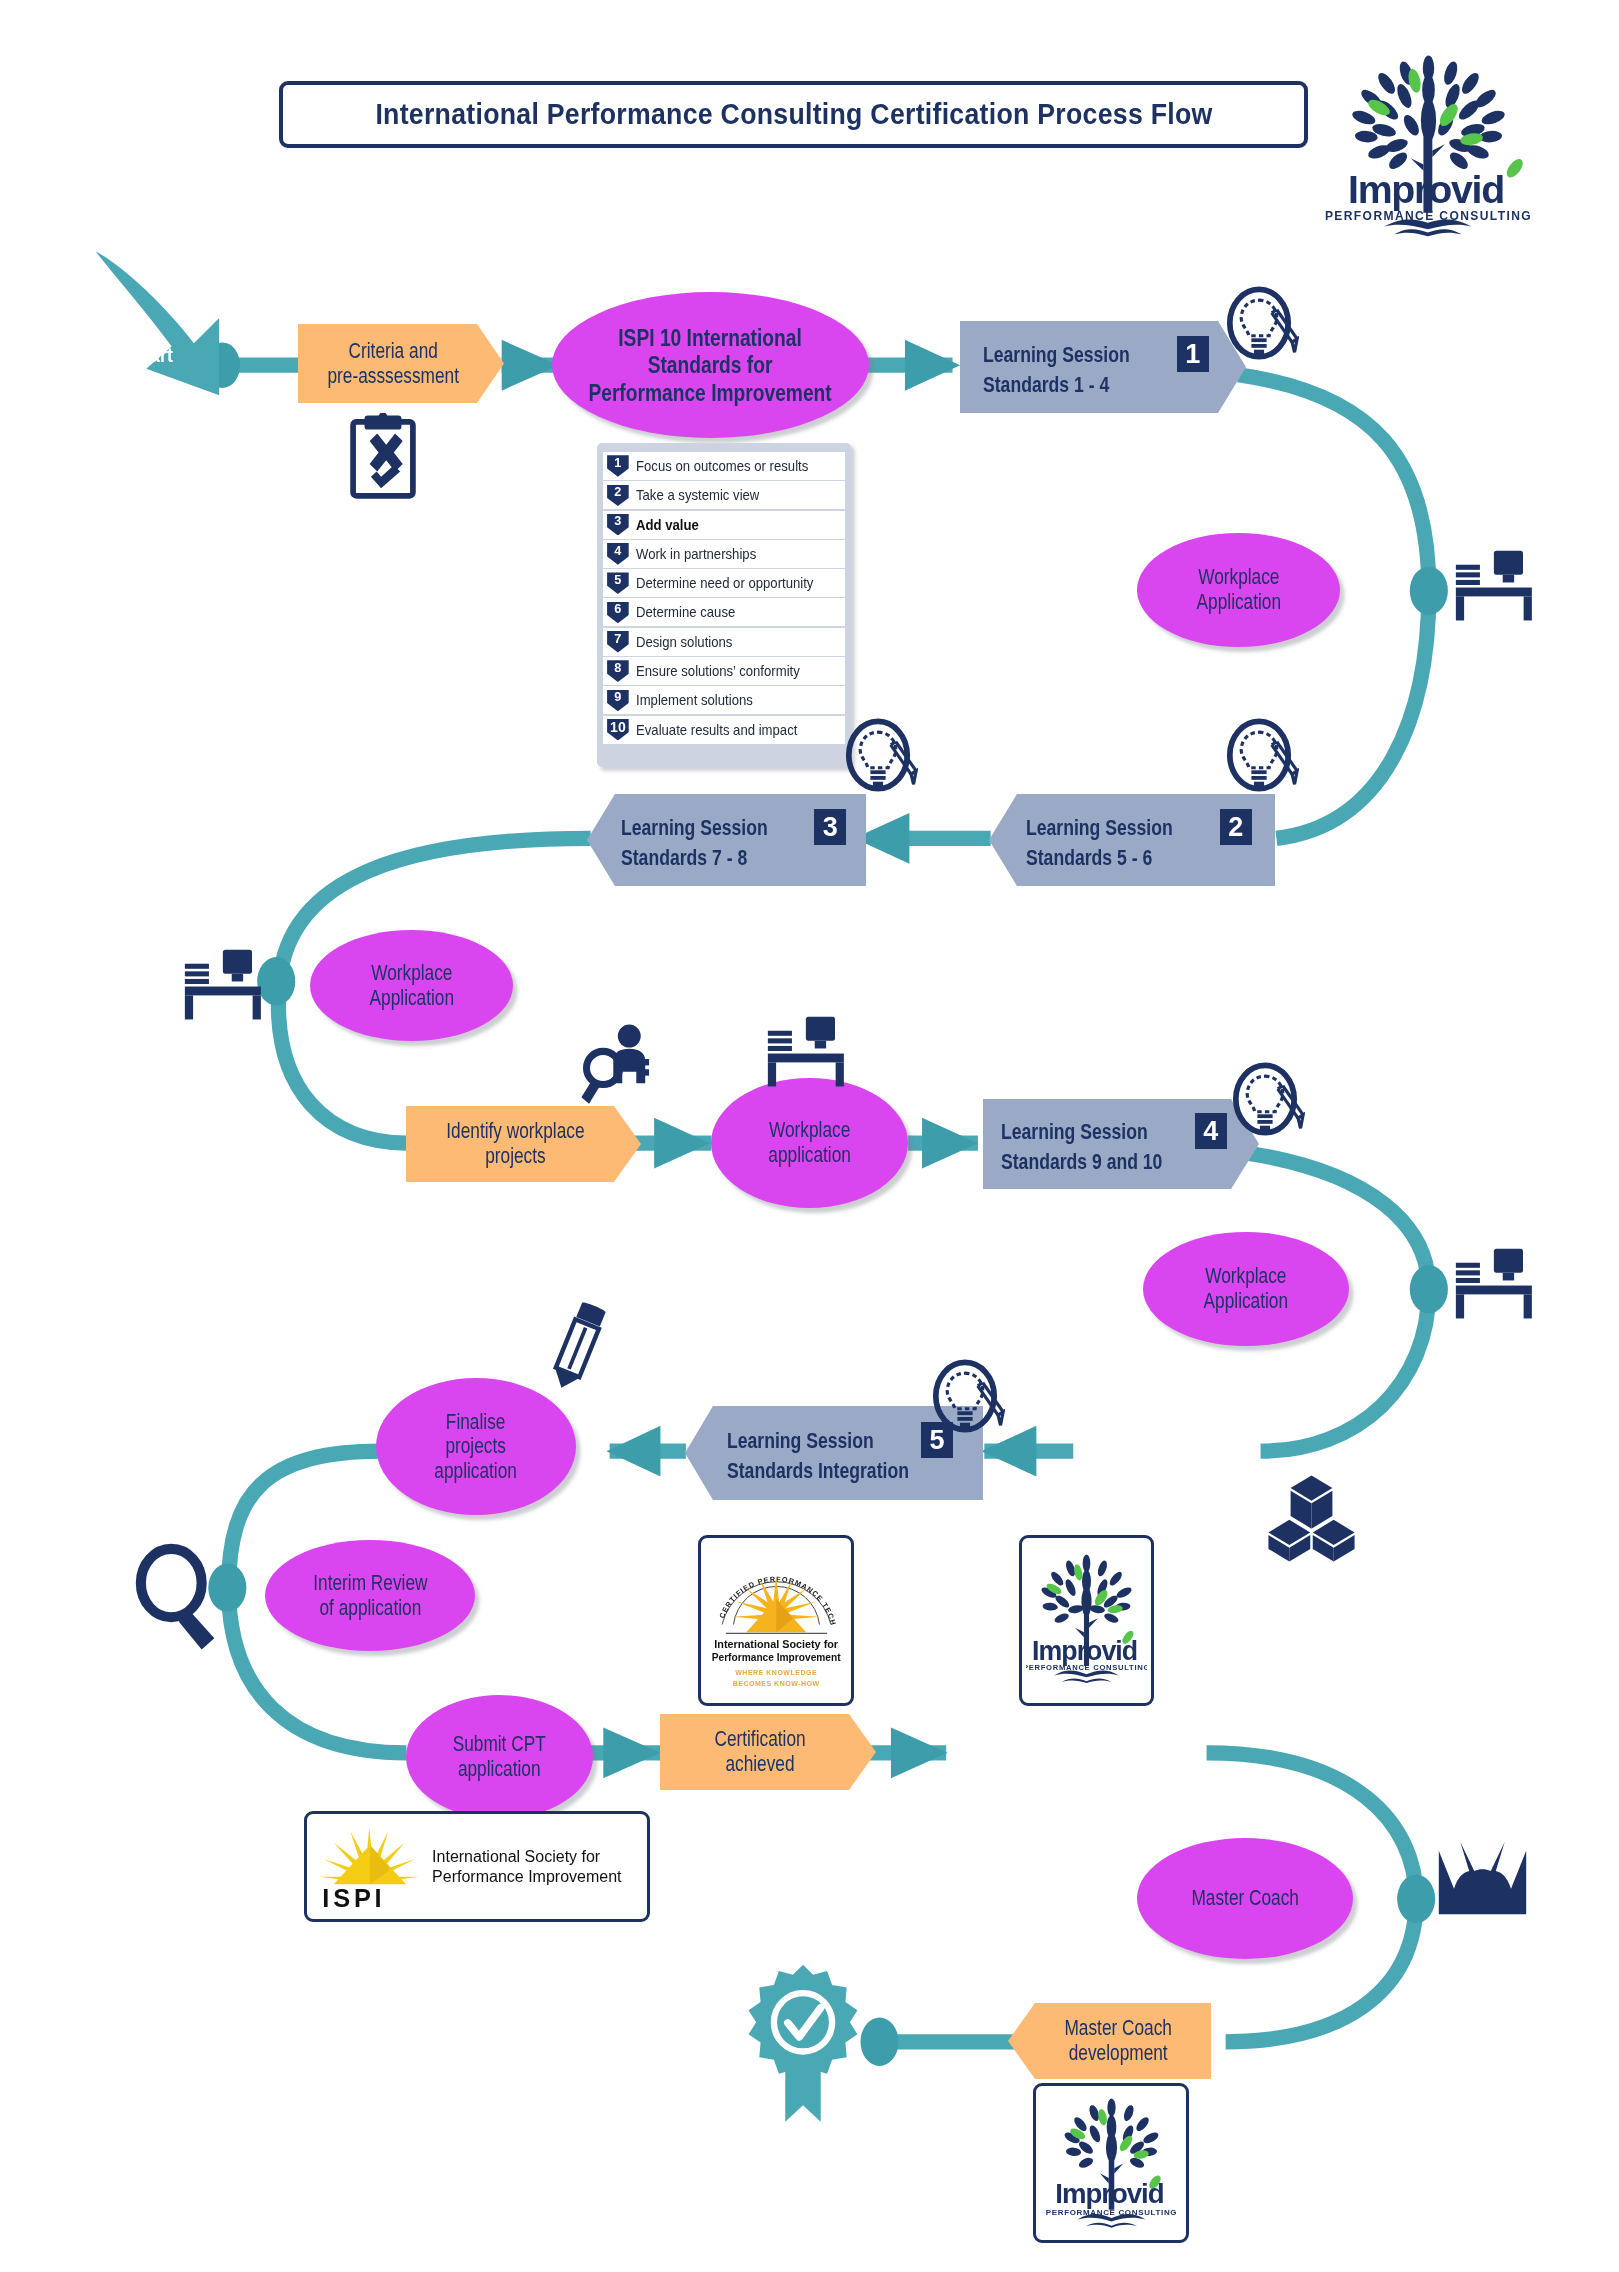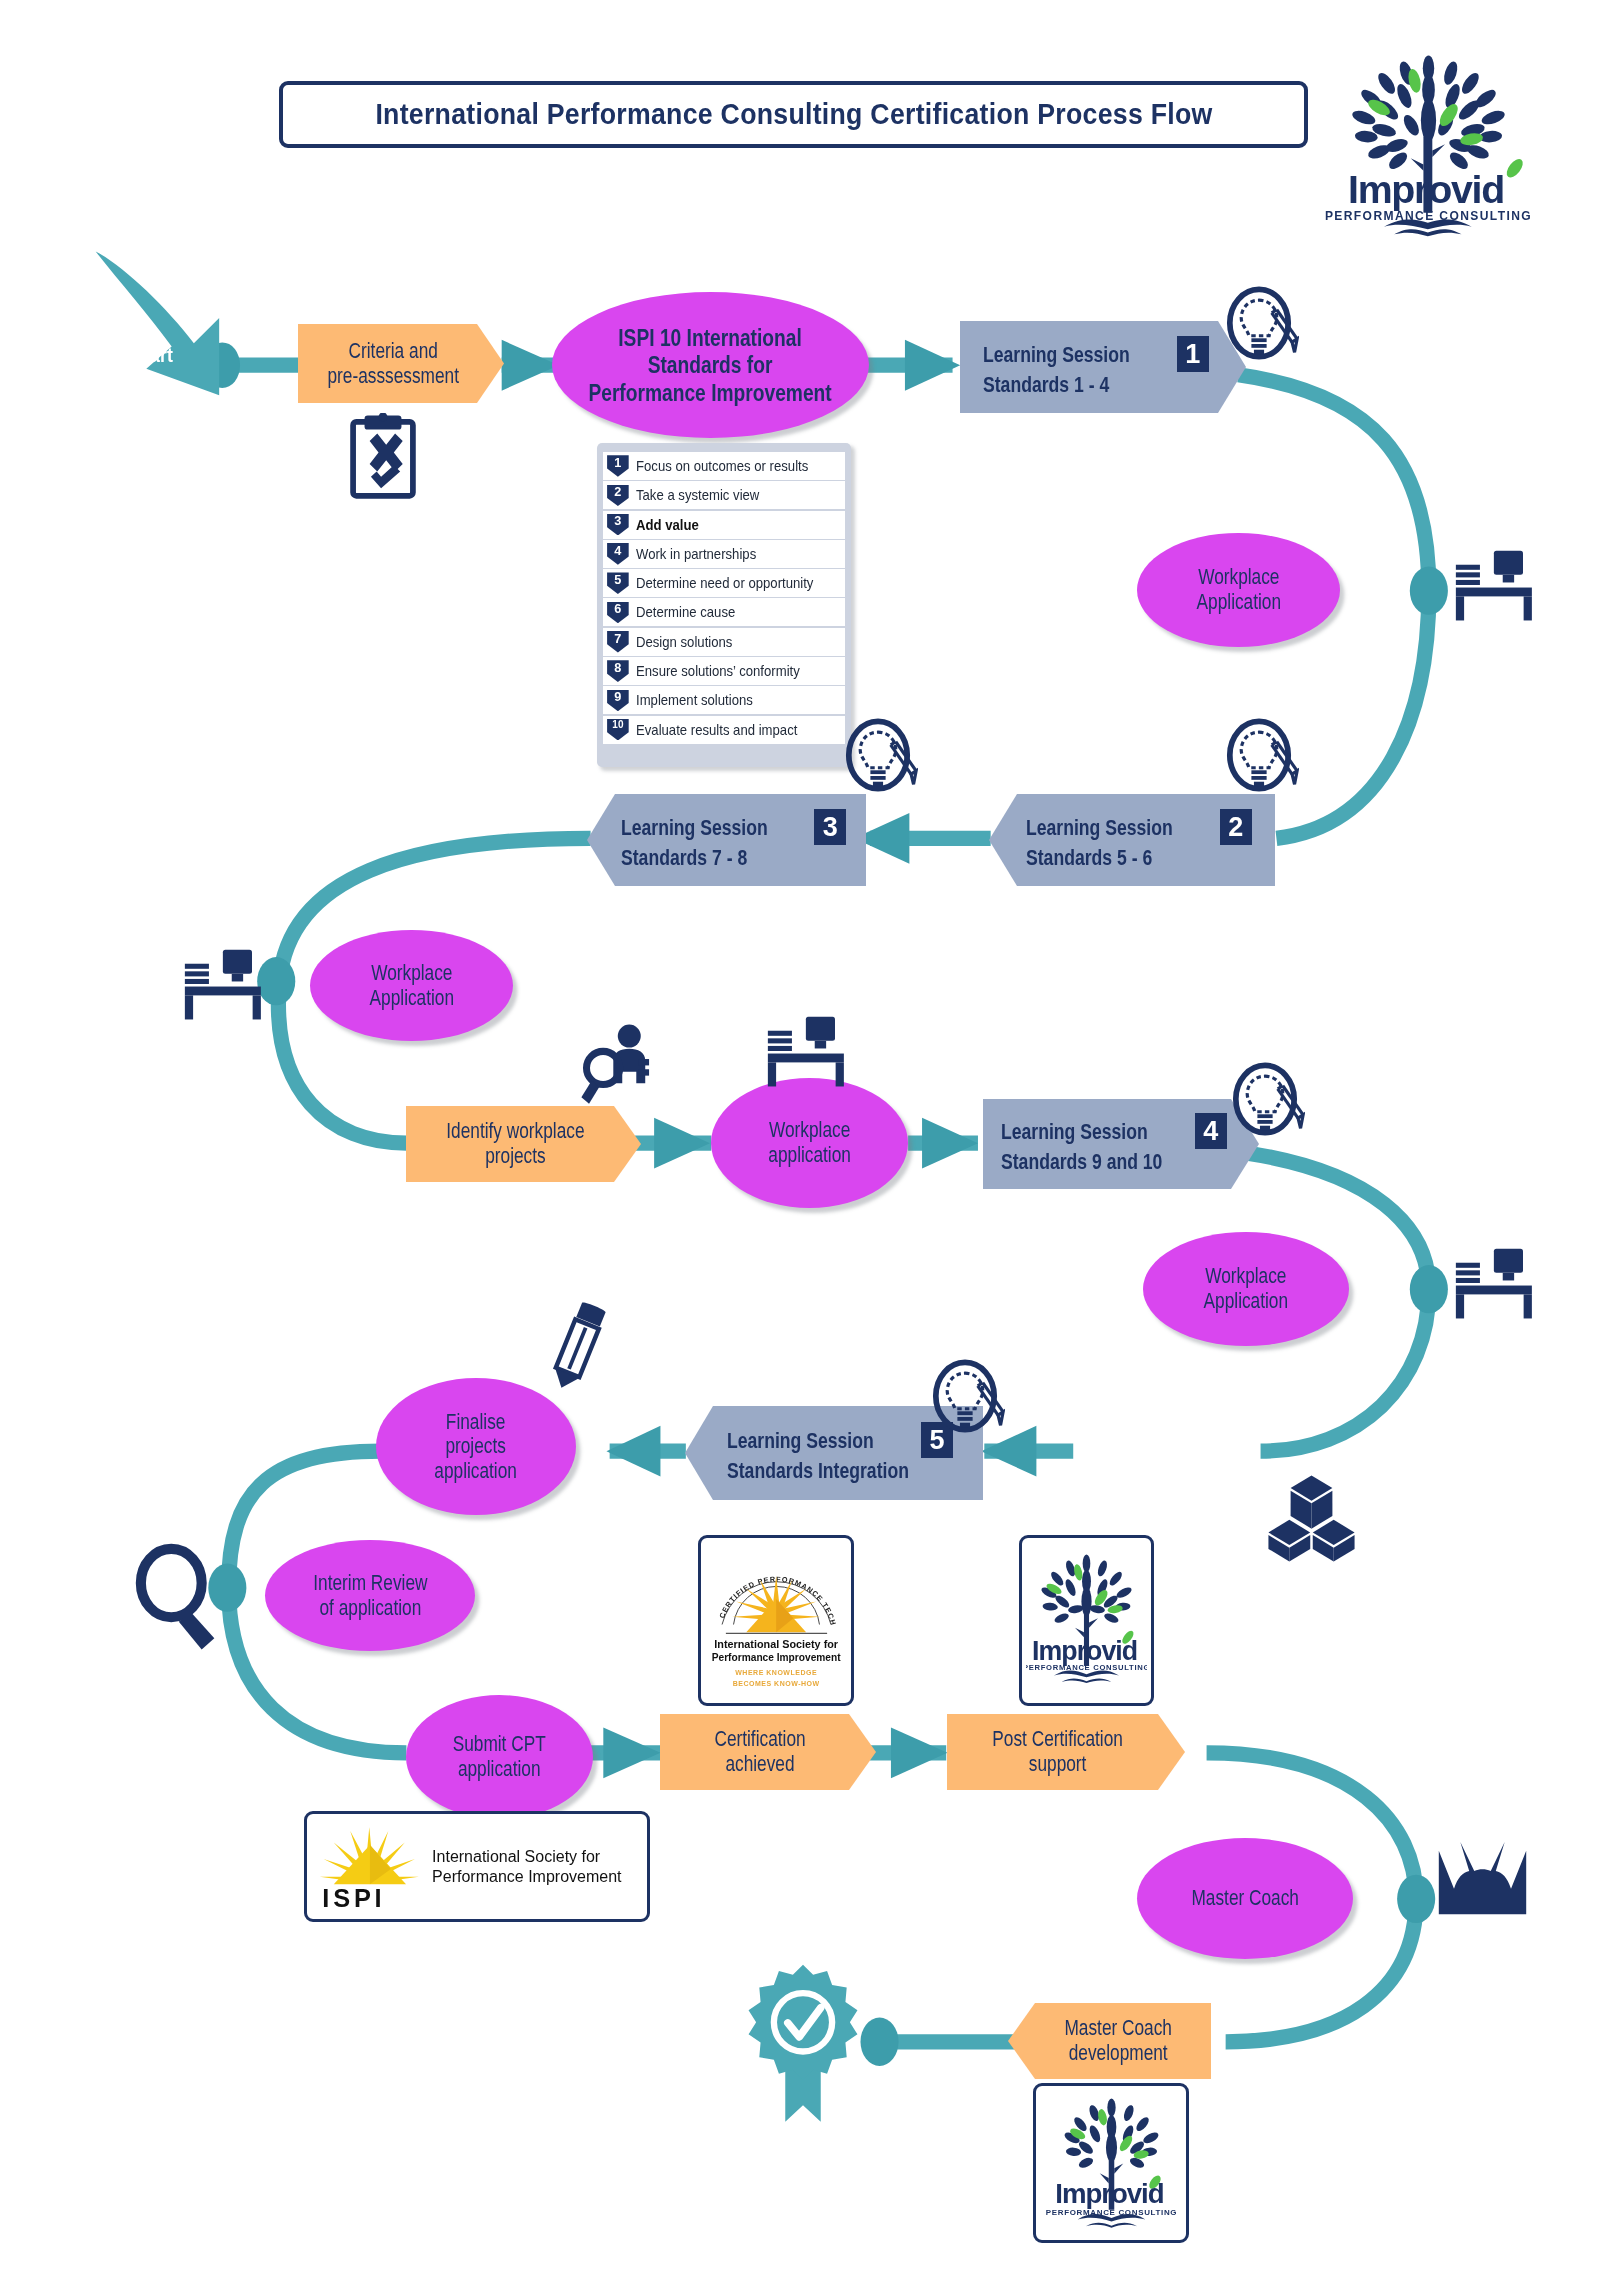--- a/index.html
+++ b/index.html
@@ -346,21 +346,21 @@
     </div>
     <div class="std-row">
       <div class="std-badge">8</div>
       <div class="std-label">Ensure solutions’ conformity</div>
     </div>
     <div class="std-row">
       <div class="std-badge">9</div>
       <div class="std-label">Implement solutions</div>
     </div>
     <div class="std-row">
-      <div class="std-badge" style="font-size:10px">10</div>
+      <div class="std-badge" style="font-size:14px">10</div>
       <div class="std-label">Evaluate results and impact</div>
     </div>
   </div>
 
   <div class="ls right" style="left:960px;top:321px;width:286px;height:92px;">
     <div class="ls-inner">
       <div class="ls-stack">
         <div class="ls-row1">
           <div class="ntext">Learning Session</div>
           <div class="ls-num">1</div>
@@ -619,24 +619,20 @@
   <div class="ell" style="left:406px;top:1695px;width:187px;height:124px;">
     <div class="ntext">Submit CPT
 application</div>
   </div>
 
   <div class="chev right" style="left:660px;top:1714px;width:216px;height:76px;">
     <div class="ntext">Certification
 achieved</div>
   </div>
 
-  <div class="chev right" style="left:947px;top:1714px;width:238px;height:76px;">
-    <div class="ntext">Post Certification
-support</div>
-  </div>
 
   <div class="logobox" style="left:698px;top:1535px;width:156px;height:171px;">
     <svg width="137" height="156" viewBox="0 0 215 245" xmlns="http://www.w3.org/2000/svg">
       <defs>
         <path id="arcpath" d="M22 128 A88 88 0 0 1 193 128" fill="none"></path>
       </defs>
       <use href="#arcpath" stroke="#333" stroke-width="1.4" fill="none"></use>
       <path d="M40 128 A68 68 0 0 1 175 128" fill="none" stroke="#333" stroke-width="1.4"></path>
       <text font-family="Liberation Sans, sans-serif" font-size="11.5" font-weight="bold" fill="#222" letter-spacing="1.5">
         <textPath href="#arcpath" startOffset="4%">CERTIFIED PERFORMANCE TECHNOLOGIST</textPath>

